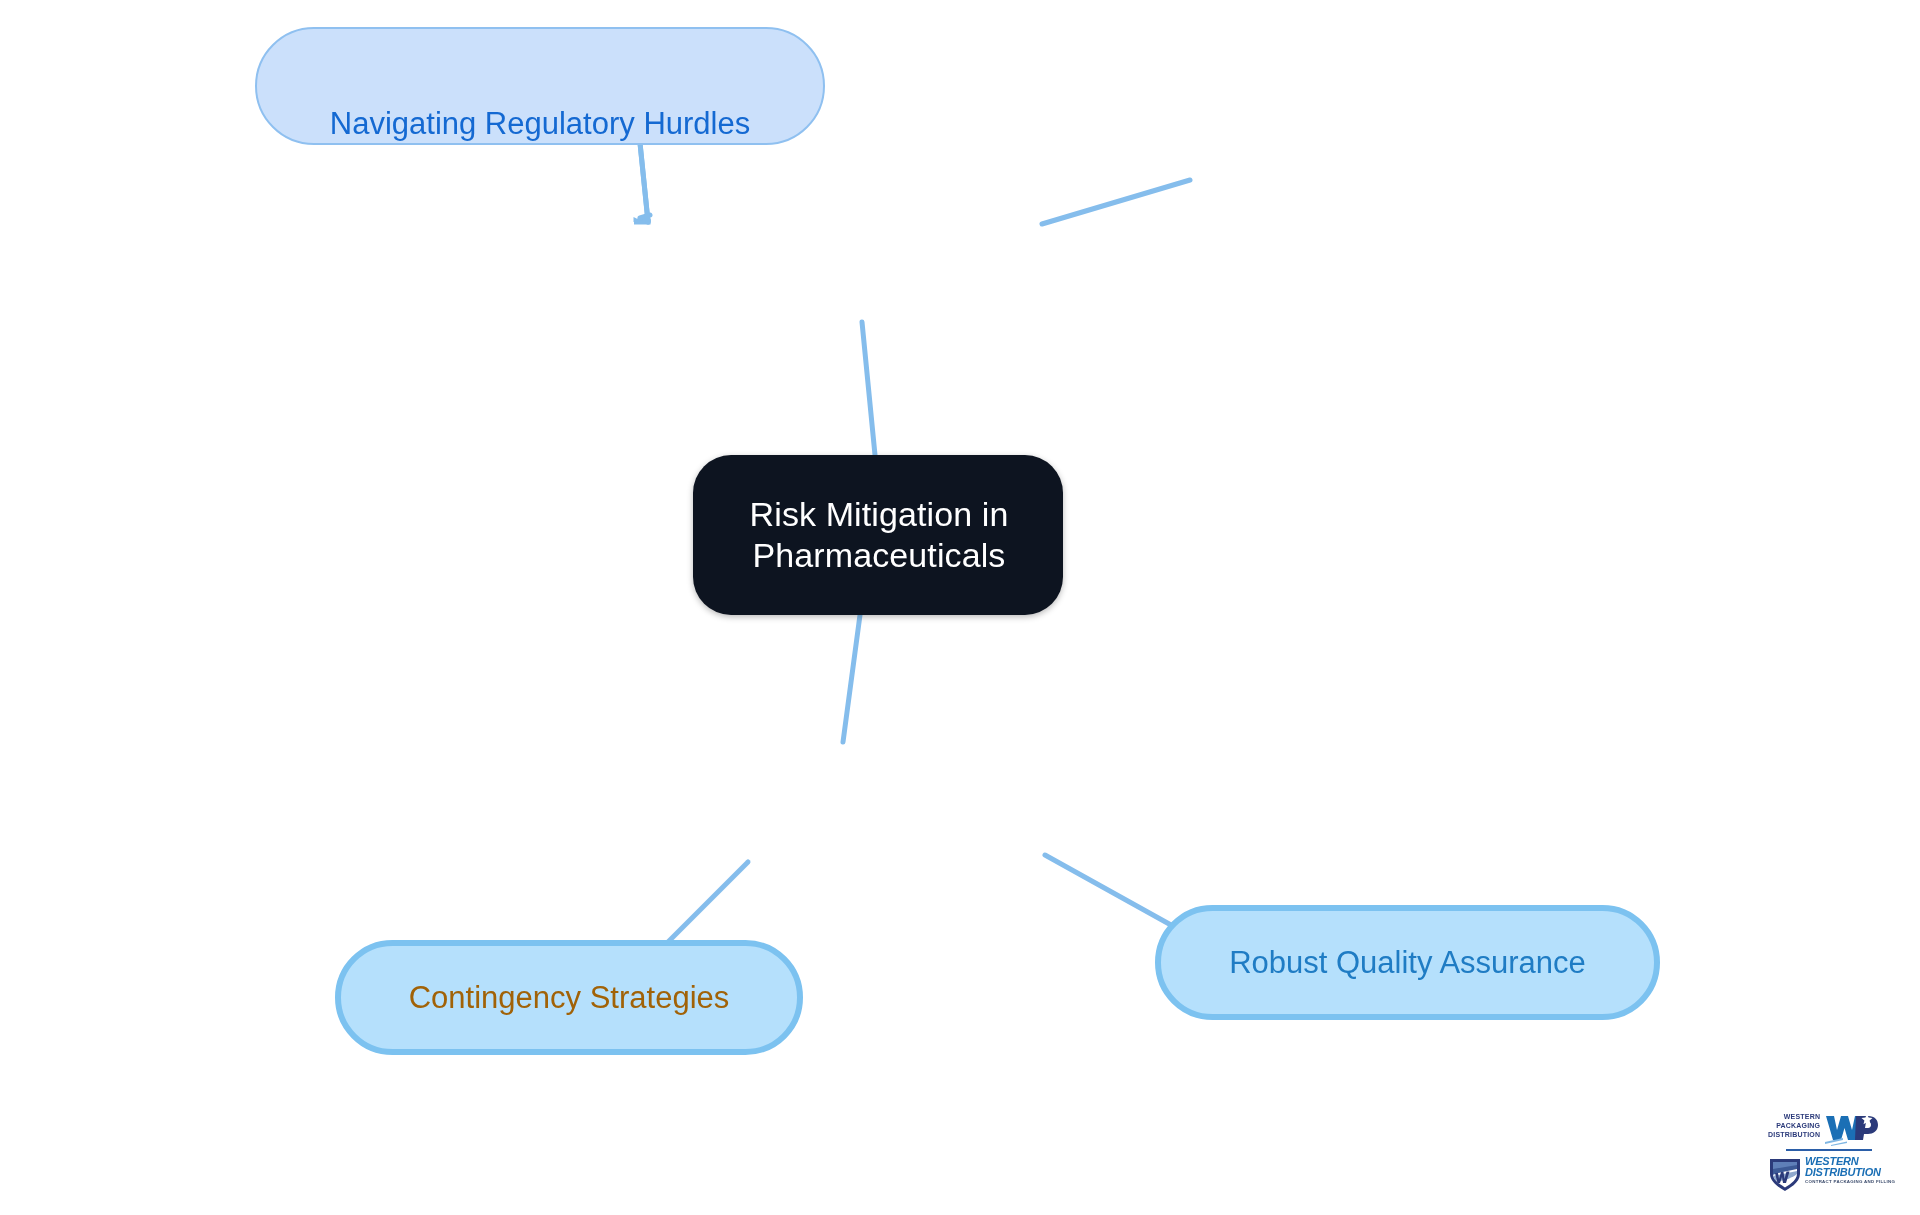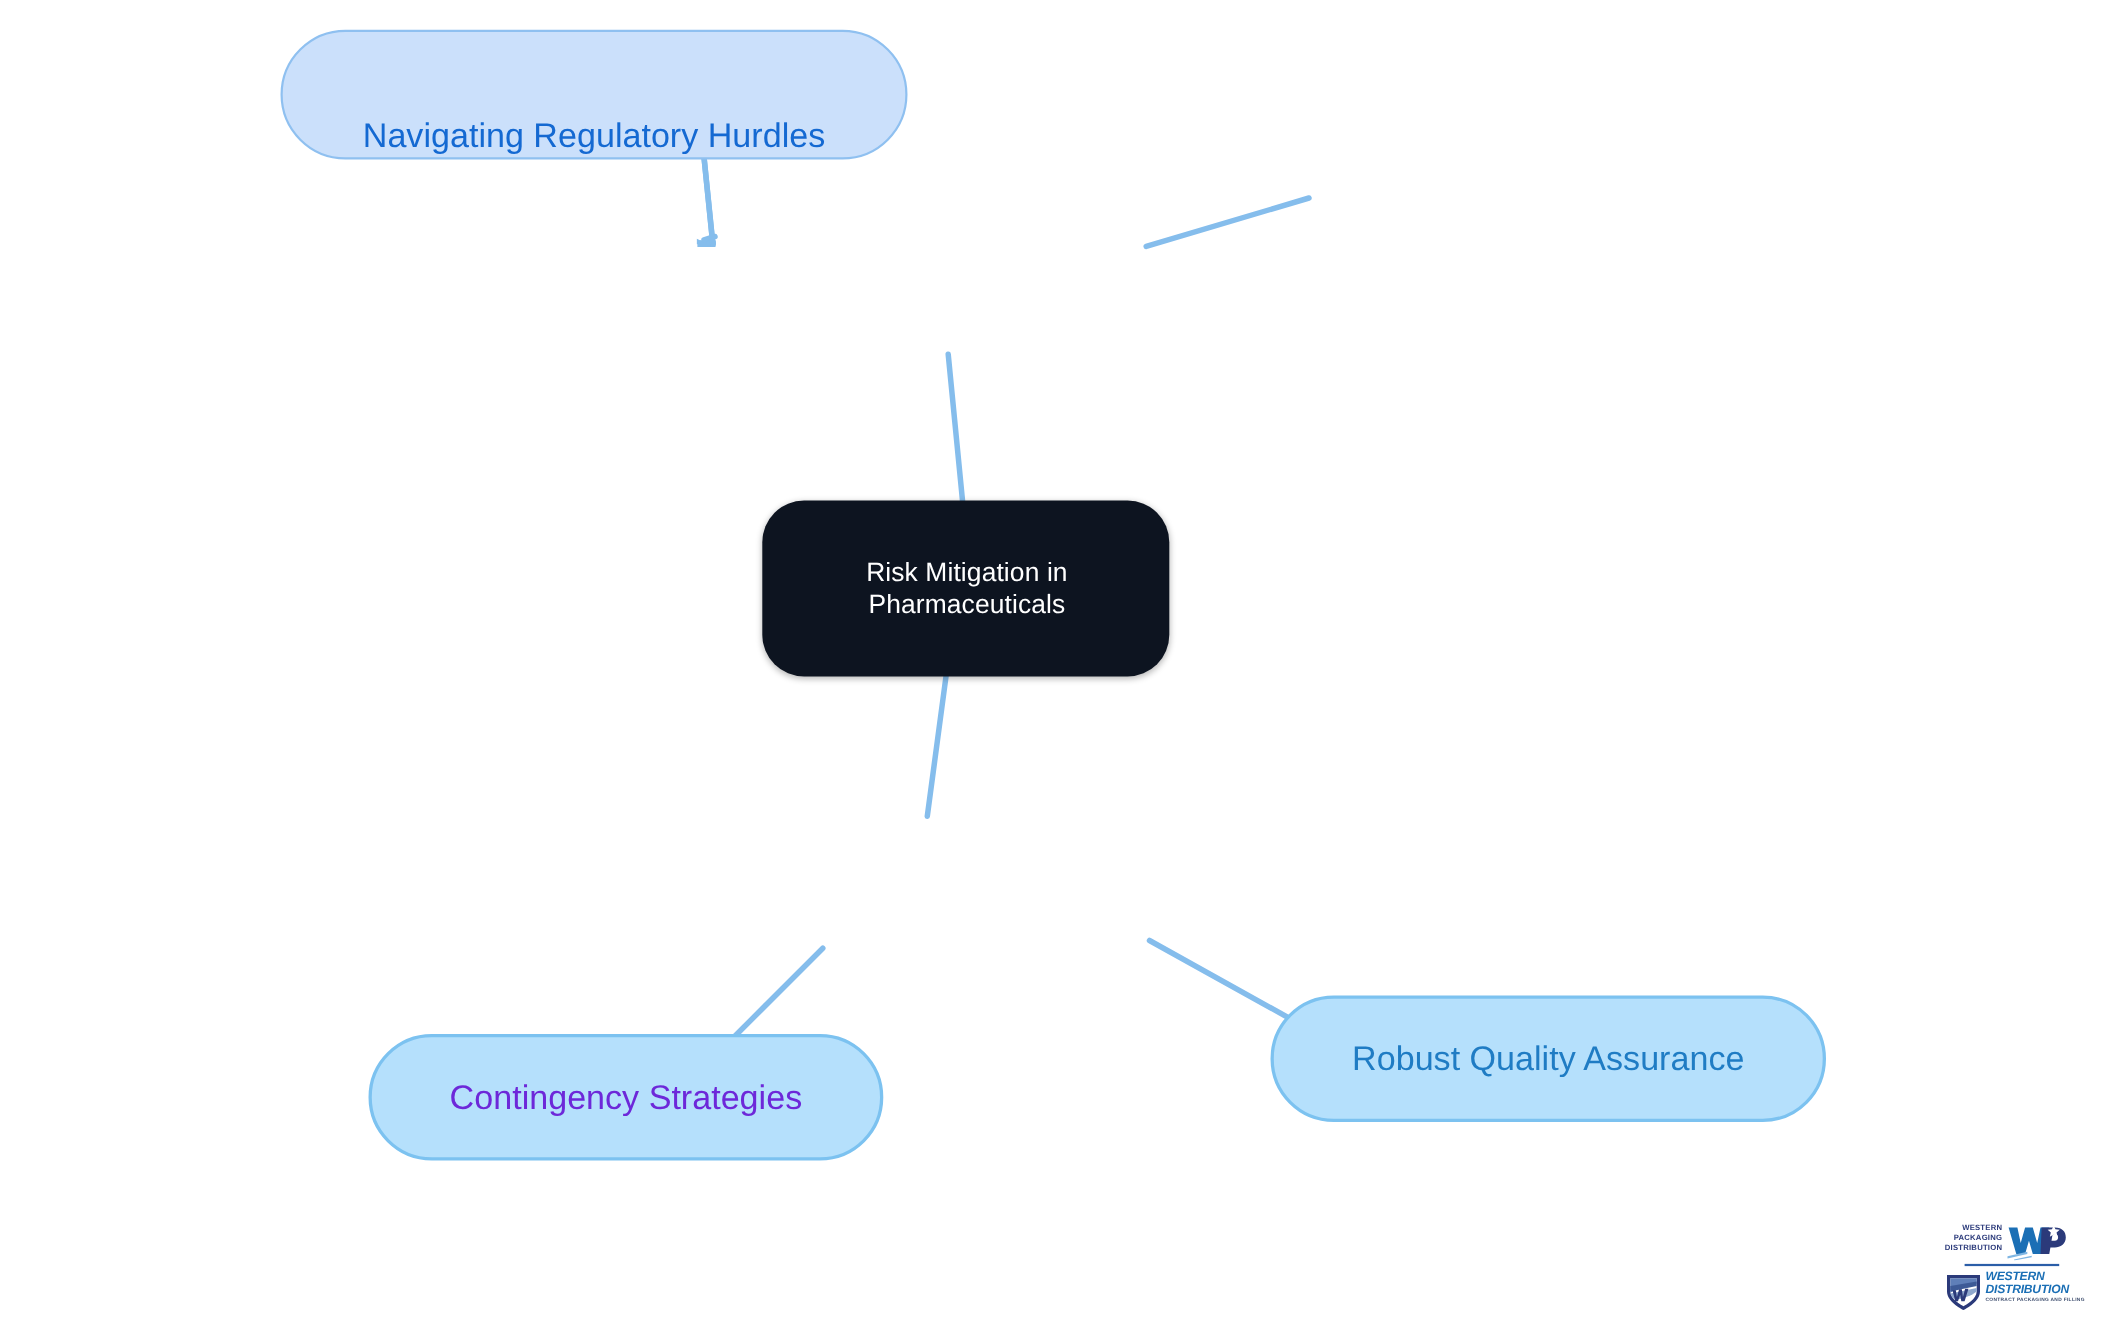--- a/index.html
+++ b/index.html
@@ -37,40 +37,40 @@
     line-height: 1.22;
     white-space: pre-line;
     padding: 0 22px;
     z-index: 3;
   }
   .node-root {
     background: #0d1420;
     color: #ffffff;
     border: none;
     border-radius: 38px;
-    font-size: 24px;
+    font-size: 34px;
     box-shadow: 0 2px 6px rgba(0,0,0,0.28);
     letter-spacing: 0.1px;
     padding-left: 24px;
   }
   .node-branch {
     background: #b5e0fc;
     border: 2px solid #7cc2f0;
     color: #1f7cc4;
     font-size: 31px;
   }
   .node-leaf {
     background: #cbe0fb;
     border: 2px solid #8fc0f0;
     color: #1469d2;
     font-size: 31px;
   }
   .node-leaf-cyan {
     background: #b5e0fc;
-    border: 3px solid #0369a1;
+    border: 6px solid #0369a1;
     color: #1f7cc4;
     font-size: 31px;
   }
   
   #logo {
     position: absolute;
     left: 1768px;
     top: 1112px;
     width: 130px;
     height: 92px;
@@ -146,21 +146,21 @@
   </div>
 
 
 
   <div class="node node-root" style="left: 693px; top: 455px; width: 370px; height: 160px; background: rgb(13, 20, 32); color: rgb(255, 255, 255);">
     <span>Risk Mitigation in
 Pharmaceuticals</span>
   </div>
 
 
-  <div class="node node-leaf-cyan" style="left: 335px; top: 940px; width: 468px; height: 115px; background: rgb(181, 224, 252); color: #6d28d9; border-color: rgb(124, 194, 240); text-align: center;">
+  <div class="node node-leaf-cyan" style="left: 335px; top: 940px; width: 468px; height: 115px; background: rgb(181, 224, 252); color: #a16207; border-color: rgb(124, 194, 240); text-align: center;">
     <span>Contingency Strategies</span>
   </div>
 
   <div class="node node-leaf-cyan" style="left: 1155px; top: 905px; width: 505px; height: 115px; background: rgb(181, 224, 252); color: rgb(31, 124, 196); border-color: rgb(124, 194, 240);">
     <span>Robust Quality Assurance</span>
   </div>
 
   <div id="logo">
     <div class="logo-row">
       <div class="logo-wp-words">

